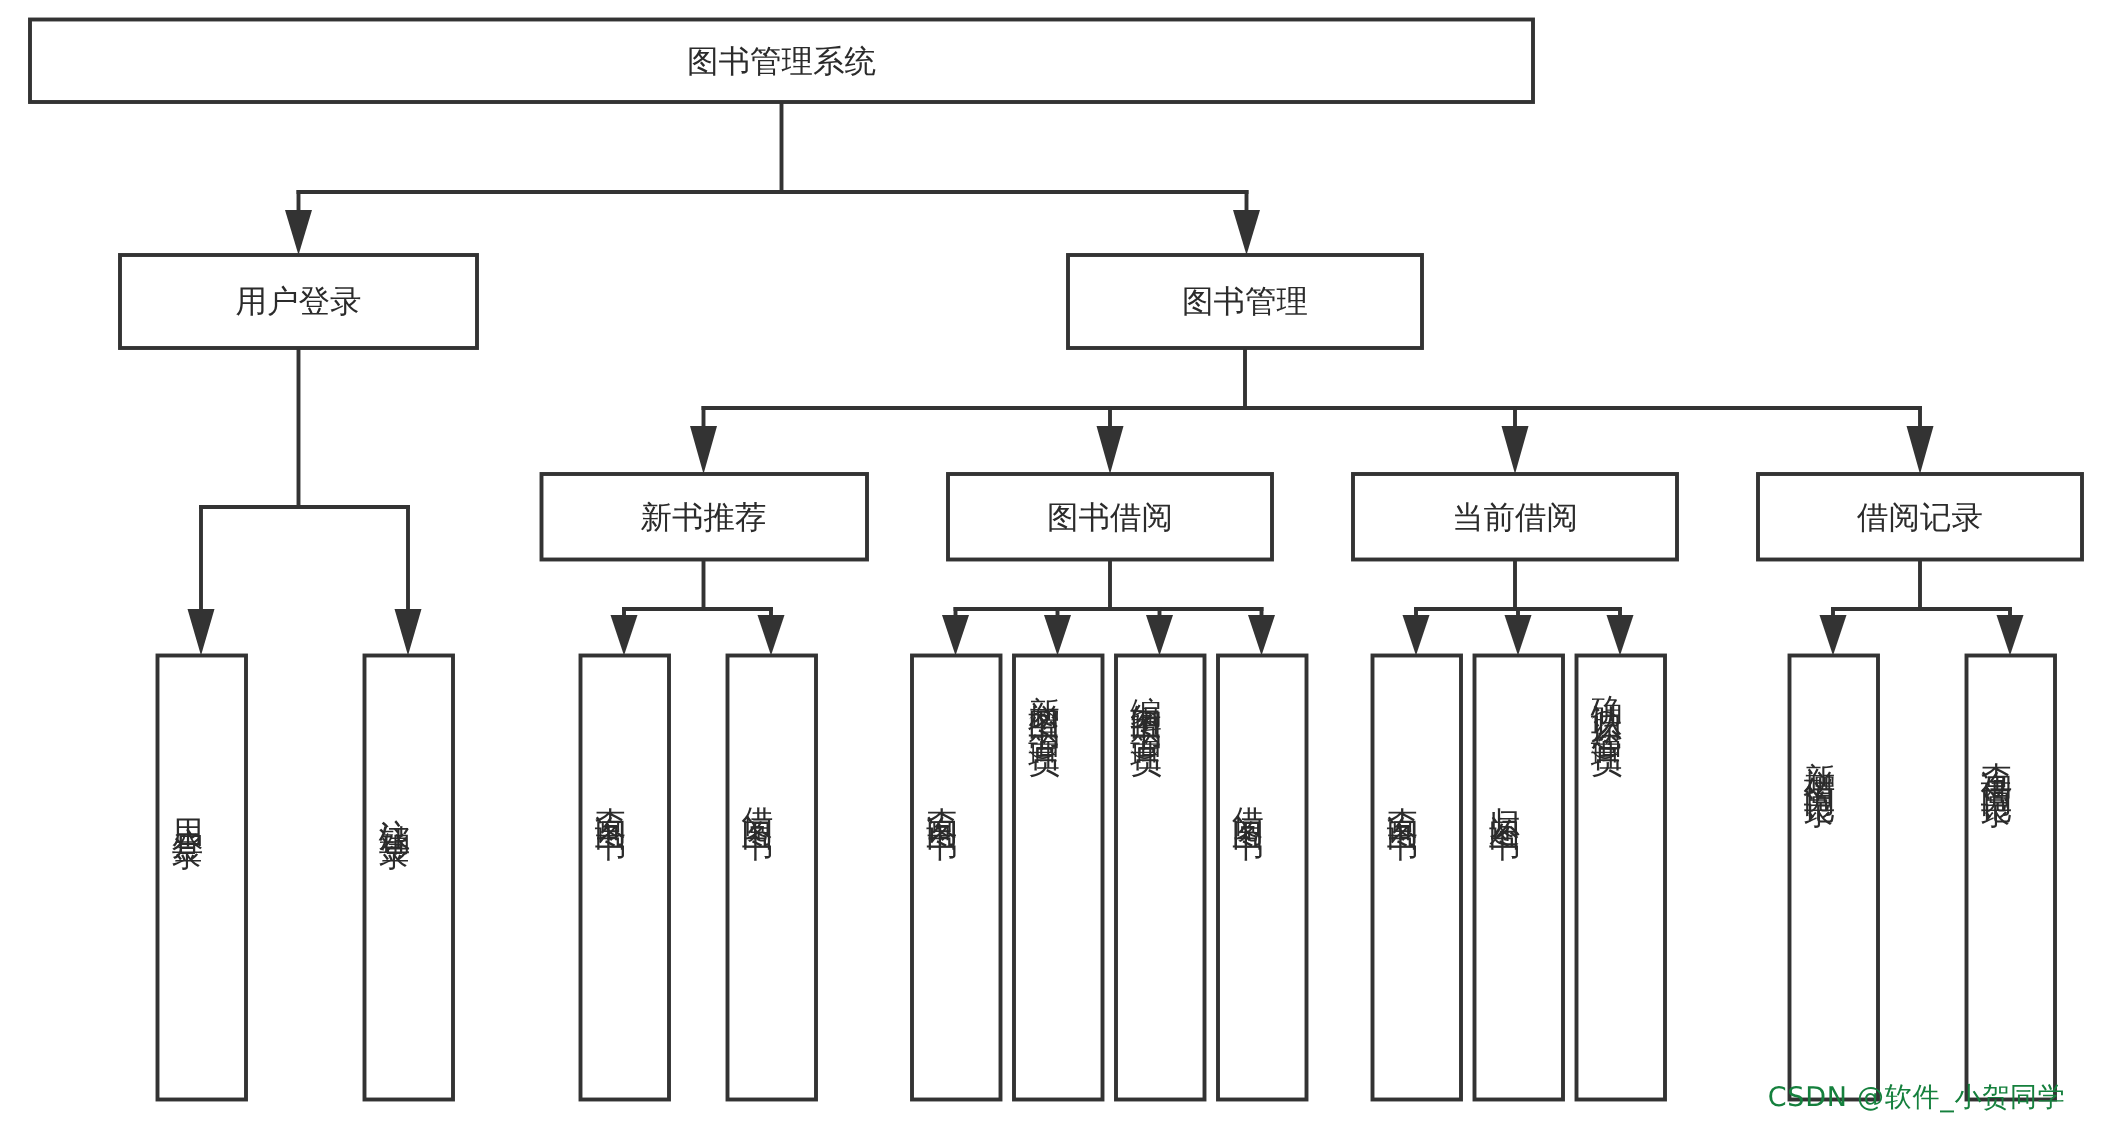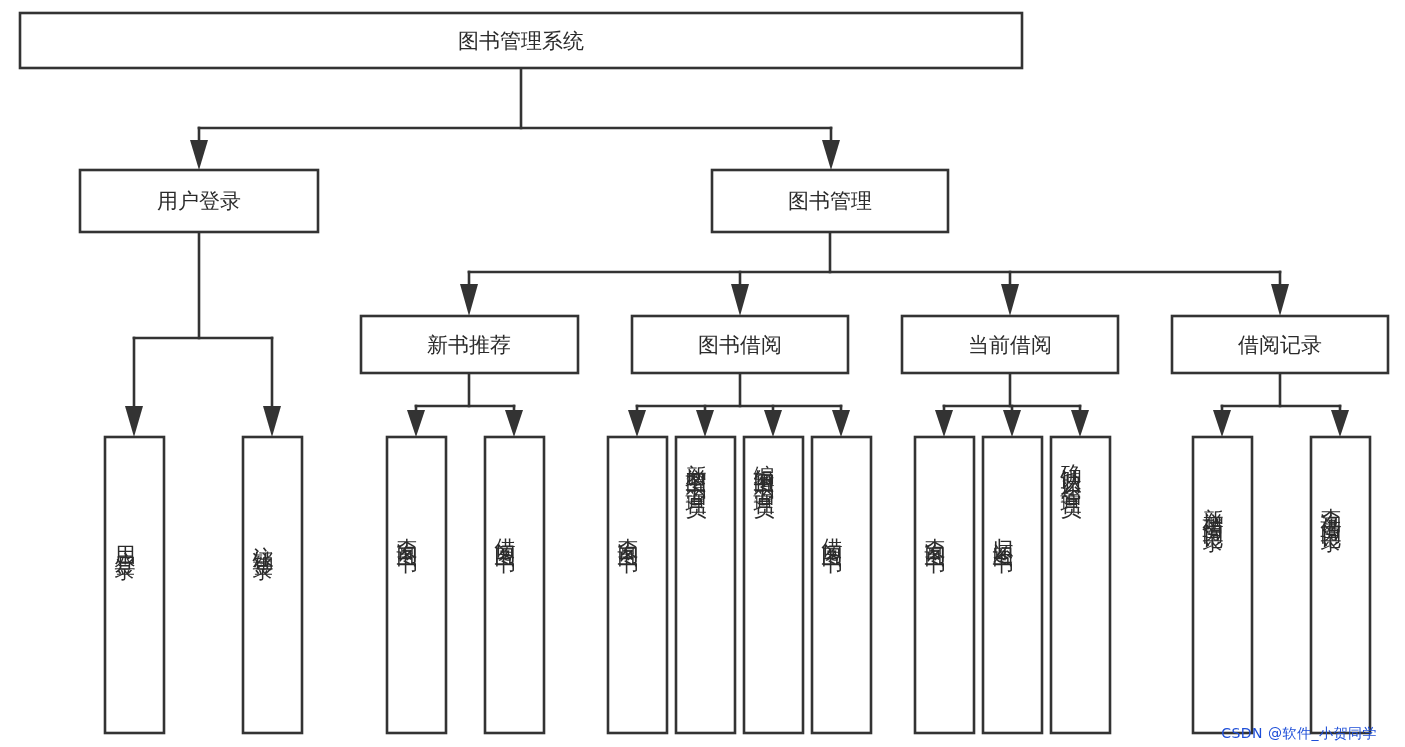--- a/index.html
+++ b/index.html
@@ -60,22 +60,22 @@
     letter-spacing: 5px;
     color: #2b2b2b;
     white-space: nowrap;
     pointer-events: none;
   }
   .watermark {
     position: absolute;
     right: 8px;
     bottom: 4px;
     font-family: "DejaVu Sans", "Liberation Sans", sans-serif;
-    font-size: 14px;
-    color: #1d4ed8;
+    font-size: 18px;
+    color: #15803d;
     letter-spacing: 0.5px;
     white-space: nowrap;
   }
 </style>
 </head>
 <body>
 
 <div id="diagram-root">
 
   <svg class="diagram" viewBox="0 0 1405 747" xmlns="http://www.w3.org/2000/svg">

